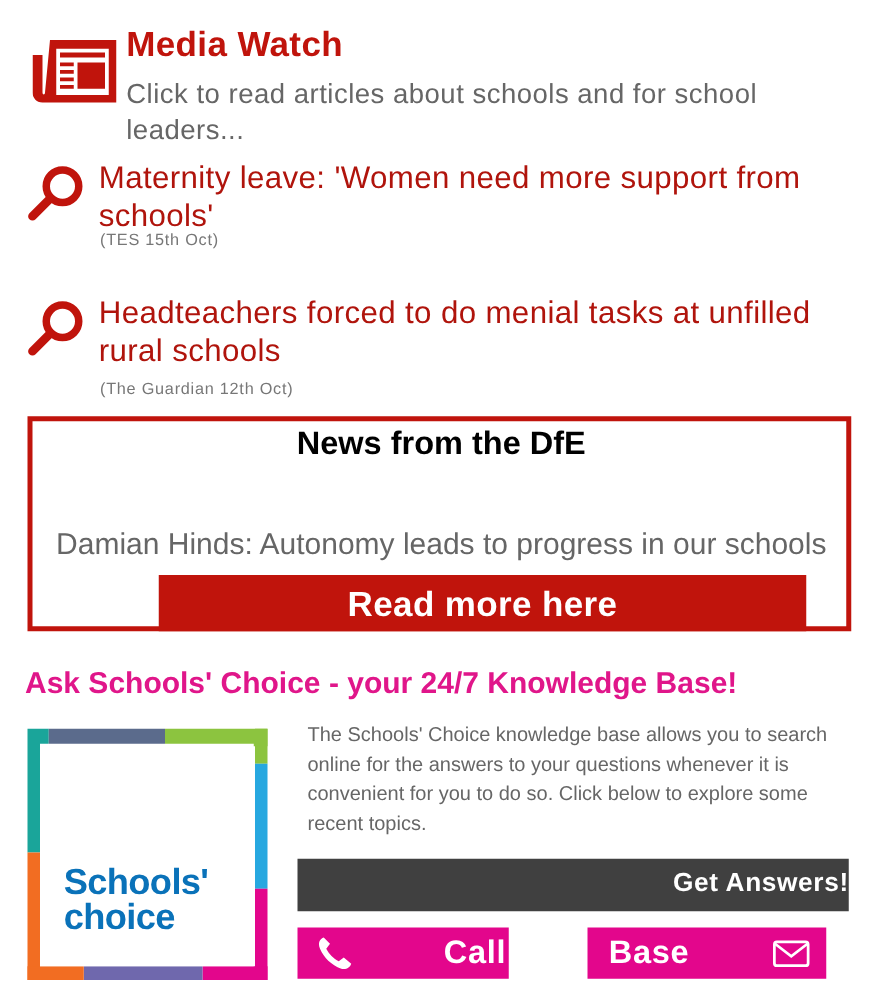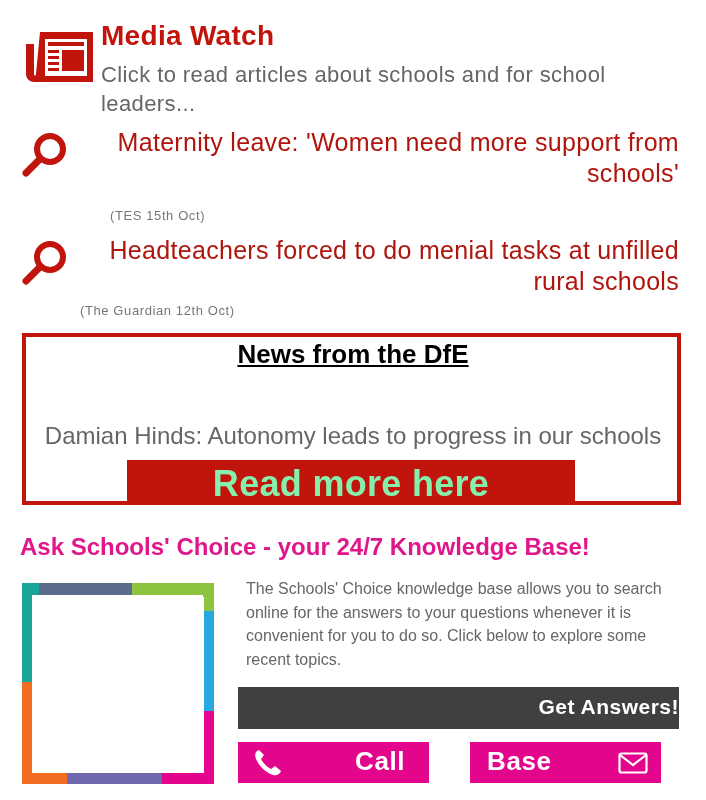--- a/index.html
+++ b/index.html
@@ -6,40 +6,40 @@
   body { width:706px; height:800px; position:relative; overflow:hidden; font-family:"Liberation Sans", sans-serif; }
   .abs { position:absolute; }
 
   
   .mw-icon { left:26px; top:30px; width:68px; height:54px; }
   .mw-title { left:101px; top:20px; font-size:28px; font-weight:bold; color:#c0140c; letter-spacing:0.3px; }
   .mw-sub { left:101px; top:60px; width:580px; font-size:22px; line-height:29px; color:#666666; letter-spacing:0.4px; }
 
   
   .art-icon { width:50px; height:50px; }
-  .art-title { left:79px; width:600px; font-size:25px; line-height:31px; color:#b0140c; letter-spacing:0.3px; text-decoration:none;text-align:right; }
+  .art-title { left:79px; width:600px; font-size:25px; line-height:31px; color:#b0140c; letter-spacing:0.3px; text-decoration:none; }
   .art-src { left:80px; font-size:13px; color:#777777; letter-spacing:0.6px; }
 
   
   .dfe-box { left:22px; top:333px; width:659px; height:172px; border:4px solid #c0140c; box-sizing:border-box; }
-  .dfe-title { left:0; right:0; top:339px; text-align:center; font-size:26px; font-weight:bold; color:#000;text-decoration:underline; }
+  .dfe-title { left:0; right:0; top:339px; text-align:center; font-size:26px; font-weight:bold; color:#000; }
   .dfe-body { left:40px; width:626px; top:376px; text-align:center; font-size:24px; line-height:31px; color:#666666;margin-top:44px; }
-  .dfe-btn { left:127px; top:460px; width:448px; height:45px; background:#c0140c; color:#86efac; font-size:36px; font-weight:bold; text-align:center; line-height:47px; letter-spacing:0.3px; cursor:pointer; }
+  .dfe-btn { left:127px; top:460px; width:518px; height:45px; background:#c0140c; color:#ffffff; font-size:28px; font-weight:bold; text-align:center; line-height:47px; letter-spacing:0.3px; cursor:pointer; }
 
   
   .ask-head { left:20px; top:533px; font-size:24px; font-weight:bold; color:#e0168a; }
   .logo { left:22px; top:583px; width:192px; height:201px; }
   .logo .seg { position:absolute; }
   .logo .inner { position:absolute; left:10px; top:12px; width:171px; height:178px; background:#fff; }
   .logo .ask { position:absolute; left:31px; top:30px; font-size:62px; font-weight:bold; color:#0a72b9; letter-spacing:-1px; line-height:64px; }
   .logo .sc { position:absolute; left:29px; top:109px; font-size:29px; font-weight:bold; color:#0a72b9; line-height:28px; letter-spacing:-0.5px; }
 
   .ask-desc { left:246px; top:577px; width:430px; font-size:16px; line-height:23.5px; color:#666666; }
   .btn-ans { left:238px; top:687px; width:441px; height:42px; background:#404040; color:#fff; font-size:21px; font-weight:bold; text-align:right; line-height:40px; letter-spacing:0.5px; cursor:pointer; }
-  .btn-call { left:238px; top:742px; width:191px; height:41px; background:#e3068c; color:#fff; cursor:pointer; }
+  .btn-call { left:238px; top:742px; width:169px; height:41px; background:#e3068c; color:#fff; cursor:pointer; }
   .btn-email { left:470px; top:742px; width:191px; height:41px; background:#e3068c; color:#fff; cursor:pointer; }
   .btn-call .lbl { position:absolute; left:117px; top:4px; font-size:26px; font-weight:bold; letter-spacing:0.6px; }
   .btn-email .lbl { position:absolute; left:17px; top:4px; font-size:26px; font-weight:bold; letter-spacing:0.6px; }
   .btn-call svg { position:absolute; left:15px; top:7px; }
   .btn-email svg { position:absolute; left:148px; top:10px; }
 </style>
 </head>
 <body>
 
 <div class="abs mw-icon">
@@ -57,21 +57,21 @@
 <div class="abs mw-title">Media Watch</div>
 <div class="abs mw-sub">Click to read articles about schools and for school leaders...</div>
 
 <div class="abs art-icon" style="left:20px;top:130px;">
   <svg width="50" height="50" viewBox="0 0 50 50">
     <circle cx="30" cy="19" r="13" fill="none" stroke="#c0140c" stroke-width="6"></circle>
     <line x1="20" y1="29" x2="6" y2="43" stroke="#c0140c" stroke-width="7" stroke-linecap="round"></line>
   </svg>
 </div>
 <a class="abs art-title" style="top:127px;">Maternity leave: 'Women need more support from schools'</a>
-<div class="abs art-src" style="top:208px;margin-left:30px;">(TES 15th Oct)</div>
+<div class="abs art-src" style="top:184px;">(TES 15th Oct)</div>
 
 <div class="abs art-icon" style="left:20px;top:238px;">
   <svg width="50" height="50" viewBox="0 0 50 50">
     <circle cx="30" cy="19" r="13" fill="none" stroke="#c0140c" stroke-width="6"></circle>
     <line x1="20" y1="29" x2="6" y2="43" stroke="#c0140c" stroke-width="7" stroke-linecap="round"></line>
   </svg>
 </div>
 <a class="abs art-title" style="top:235px;">Headteachers forced to do menial tasks at unfilled rural schools</a>
 <div class="abs art-src" style="top:303px;">(The Guardian 12th Oct)</div>
 
@@ -87,20 +87,24 @@
   <div class="seg" style="left:17px;top:0;width:93px;height:14px;background:#5b6b8c;"></div>
   <div class="seg" style="left:110px;top:0;width:82px;height:14px;background:#8cc43f;"></div>
   <div class="seg" style="left:182px;top:0;width:10px;height:28px;background:#8cc43f;"></div>
   <div class="seg" style="left:182px;top:28px;width:10px;height:100px;background:#27a8e0;"></div>
   <div class="seg" style="left:182px;top:128px;width:10px;height:73px;background:#e3068c;"></div>
   <div class="seg" style="left:140px;top:190px;width:52px;height:11px;background:#e3068c;"></div>
   <div class="seg" style="left:45px;top:190px;width:95px;height:11px;background:#6f68ad;"></div>
   <div class="seg" style="left:0;top:99px;width:10px;height:102px;background:#f26d22;"></div>
   <div class="seg" style="left:0;top:190px;width:45px;height:11px;background:#f26d22;"></div>
   <div class="inner"></div>
+  <div class="sc">
+    <div>Schools'</div>
+    <div>choice</div>
+  </div>
 </div>
 
 <div class="abs ask-desc">The Schools' Choice knowledge base allows you to search online for the answers to your questions whenever it is convenient for you to do so. Click below to explore some recent topics.</div>
 
 <div class="abs btn-ans">Get Answers!</div>
 
 <div class="abs btn-call">
   <svg width="32" height="28" viewBox="0 0 32 28">
     <path d="M6 1 C3 2 1 5 3 10 C6 17 12 23 20 26 C24 27 27 25 28 22 L22 17 L18 20 C14 18 10 14 8 10 L11 6 Z" fill="#fff"></path>
   </svg>

